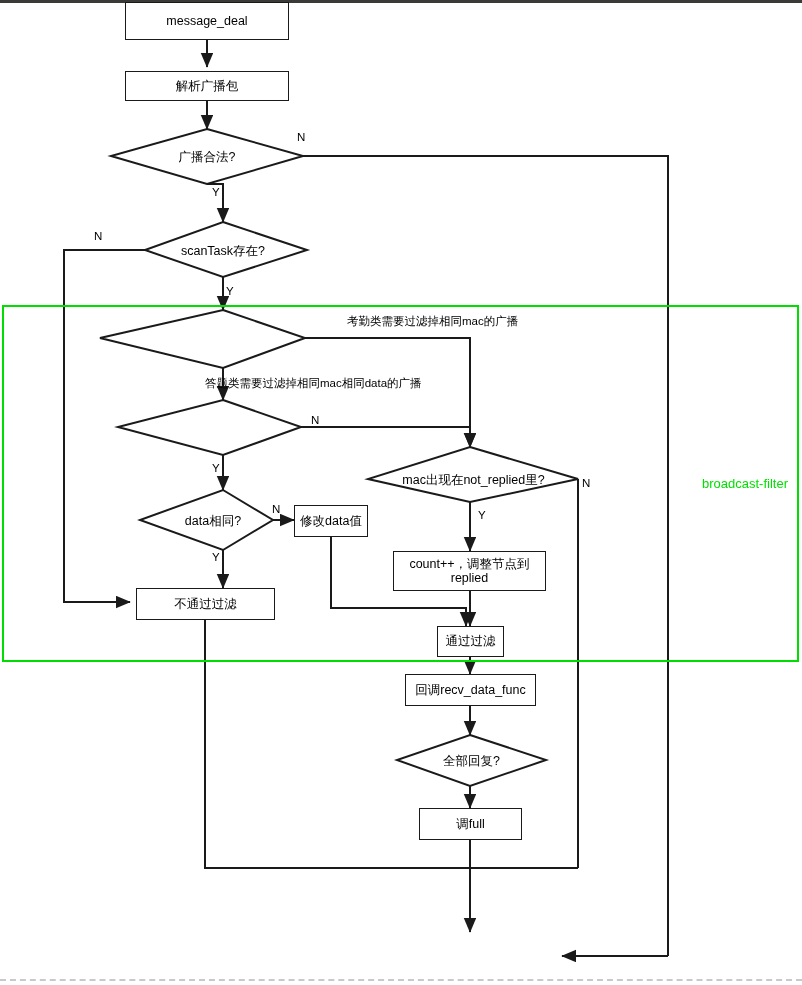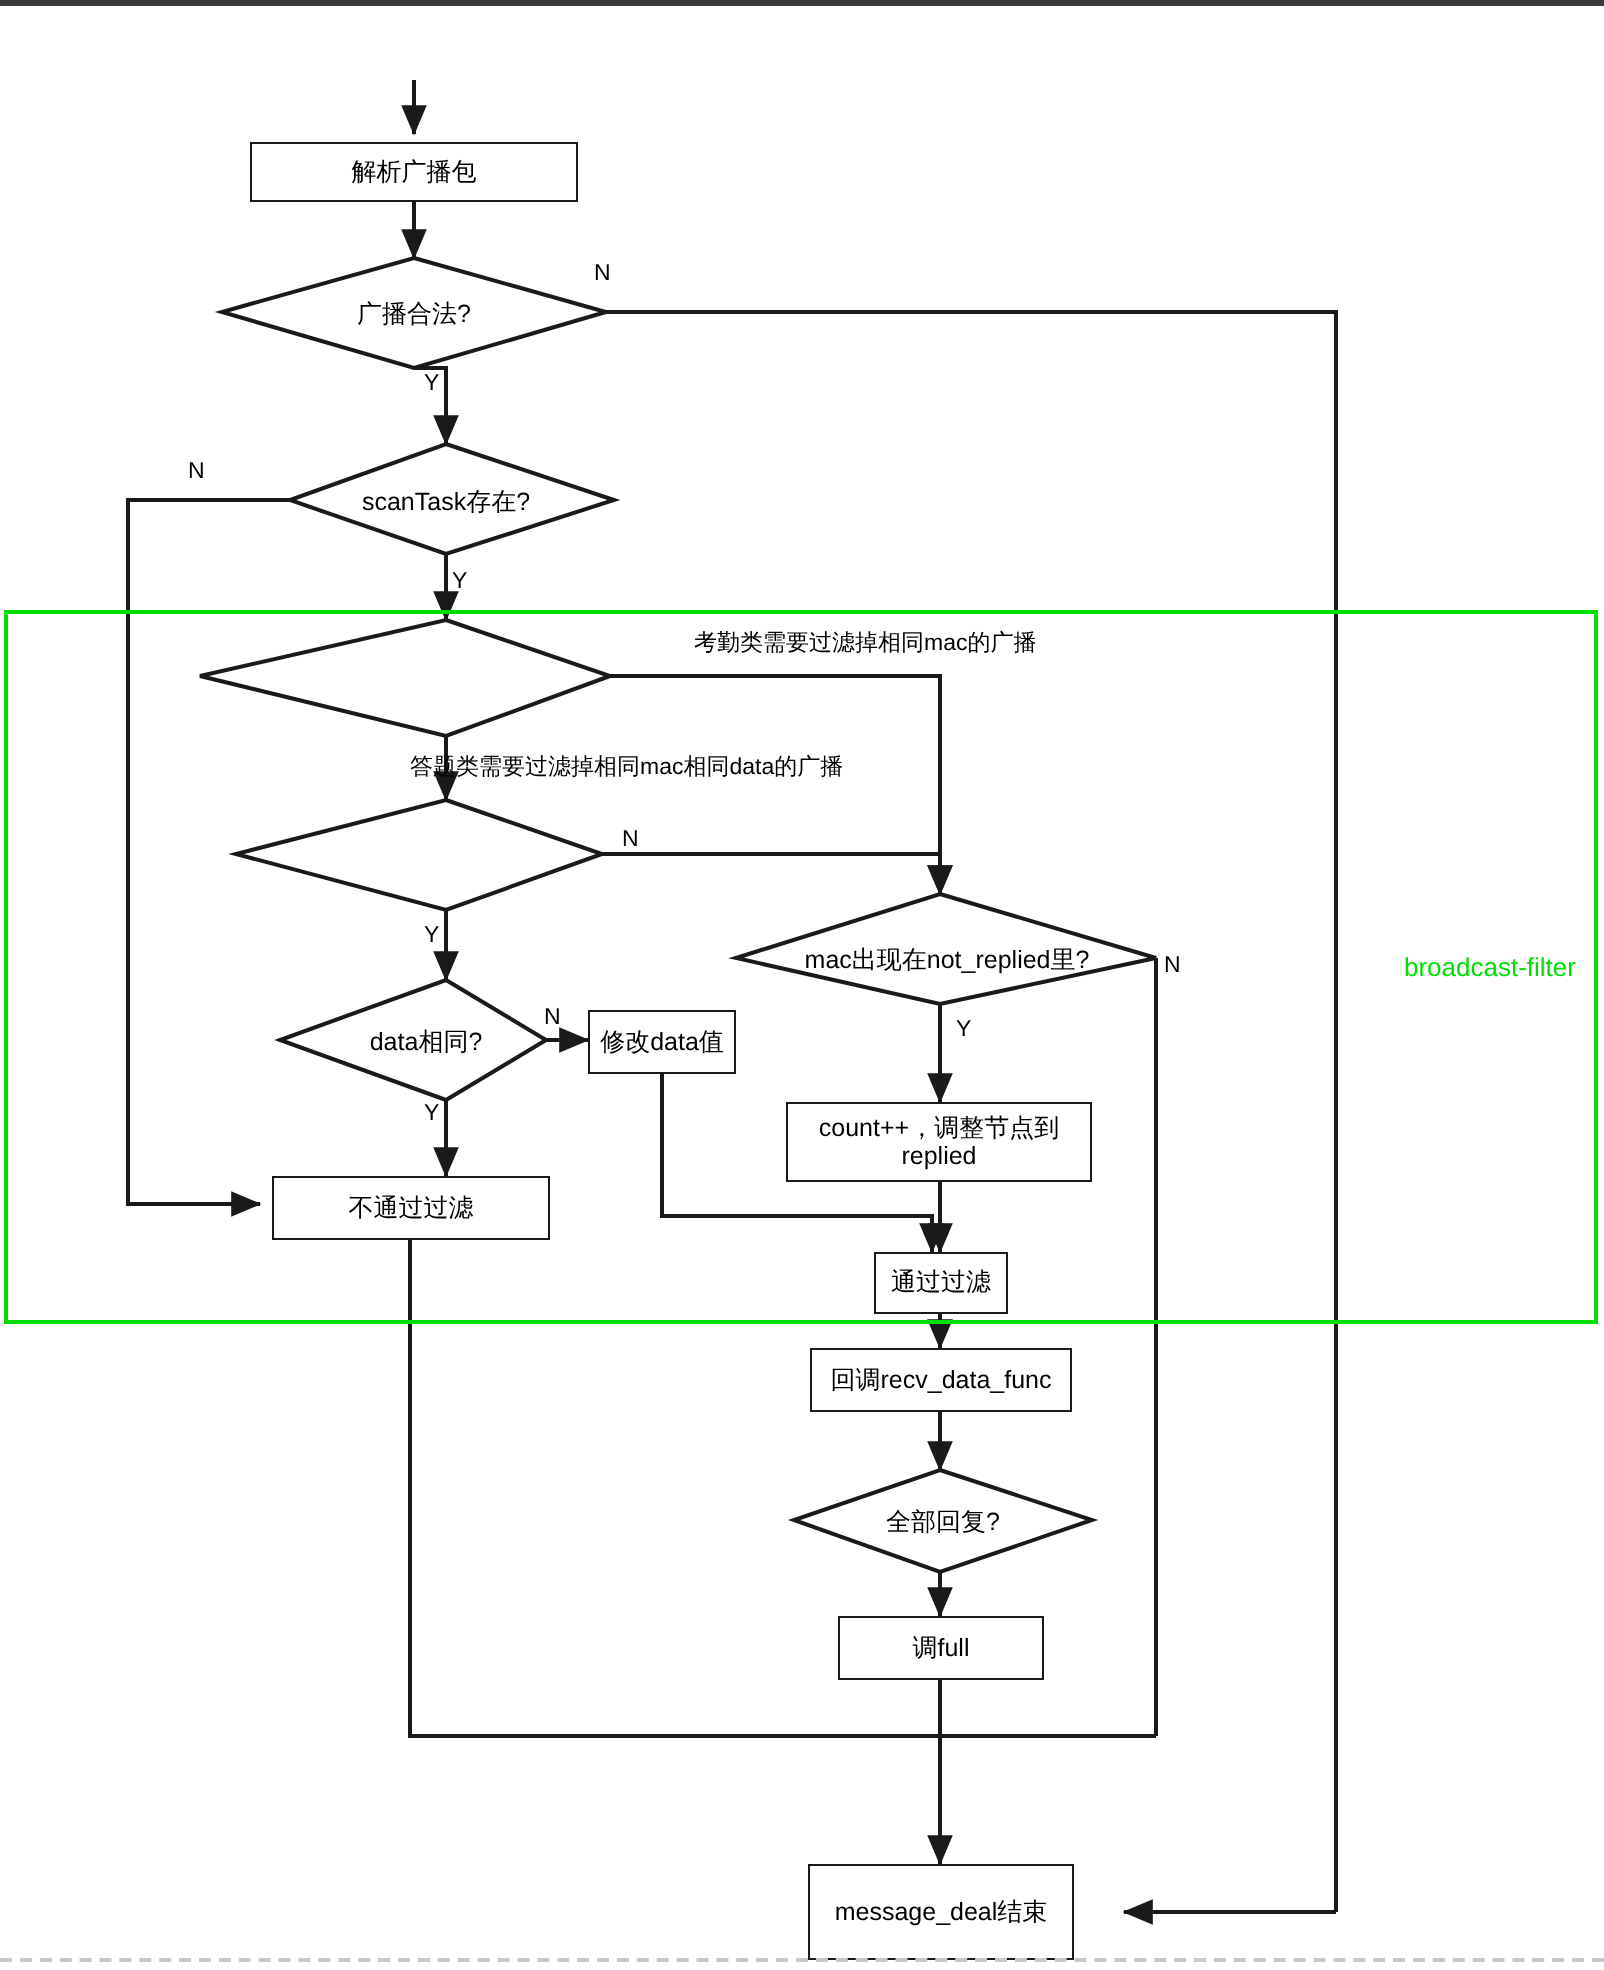--- a/index.html
+++ b/index.html
@@ -96,20 +96,23 @@
       <polygon points="207,129 303,156 207,184 111,156"></polygon>
       <polygon points="223,222 307,250 223,277 145,250"></polygon>
       <polygon points="223,310 305,338 223,368 100,338"></polygon>
       <polygon points="223,400 301,427 223,455 118,427"></polygon>
       <polygon points="223,490 273,520 223,550 140,520"></polygon>
       <polygon points="470,447 578,479 470,502 368,479"></polygon>
       <polygon points="470,735 546,760 470,786 397,760"></polygon>
     </g>
   </svg>
 
+  <div class="node proc" style="left:125px;top:2px;width:164px;height:38px;">
+    <span>message_deal</span>
+  </div>
 
   <div class="node proc" style="left:125px;top:71px;width:164px;height:30px;">
     <span>解析广播包</span>
   </div>
 
   <div class="node proc" style="left:294px;top:505px;width:74px;height:32px;">
     <span>修改data值</span>
   </div>
 
   <div class="node proc" style="left:393px;top:551px;width:153px;height:40px;">
@@ -125,23 +128,20 @@
   </div>
 
   <div class="node proc" style="left:405px;top:674px;width:131px;height:32px;">
     <span>回调recv_data_func</span>
   </div>
 
   <div class="node proc" style="left:419px;top:808px;width:103px;height:32px;">
     <span>调full</span>
   </div>
 
-  <div class="node proc" style="left:404px;top:932px;width:133px;height:48px;">
-    <span>message_deal结束</span>
-  </div>
 
   <div class="diamond-wrap" style="left:127px;top:146px;width:160px;height:20px;">
     <span>广播合法?</span>
   </div>
 
   <div class="diamond-wrap" style="left:153px;top:240px;width:140px;height:20px;">
     <span>scanTask存在?</span>
   </div>
 
 

